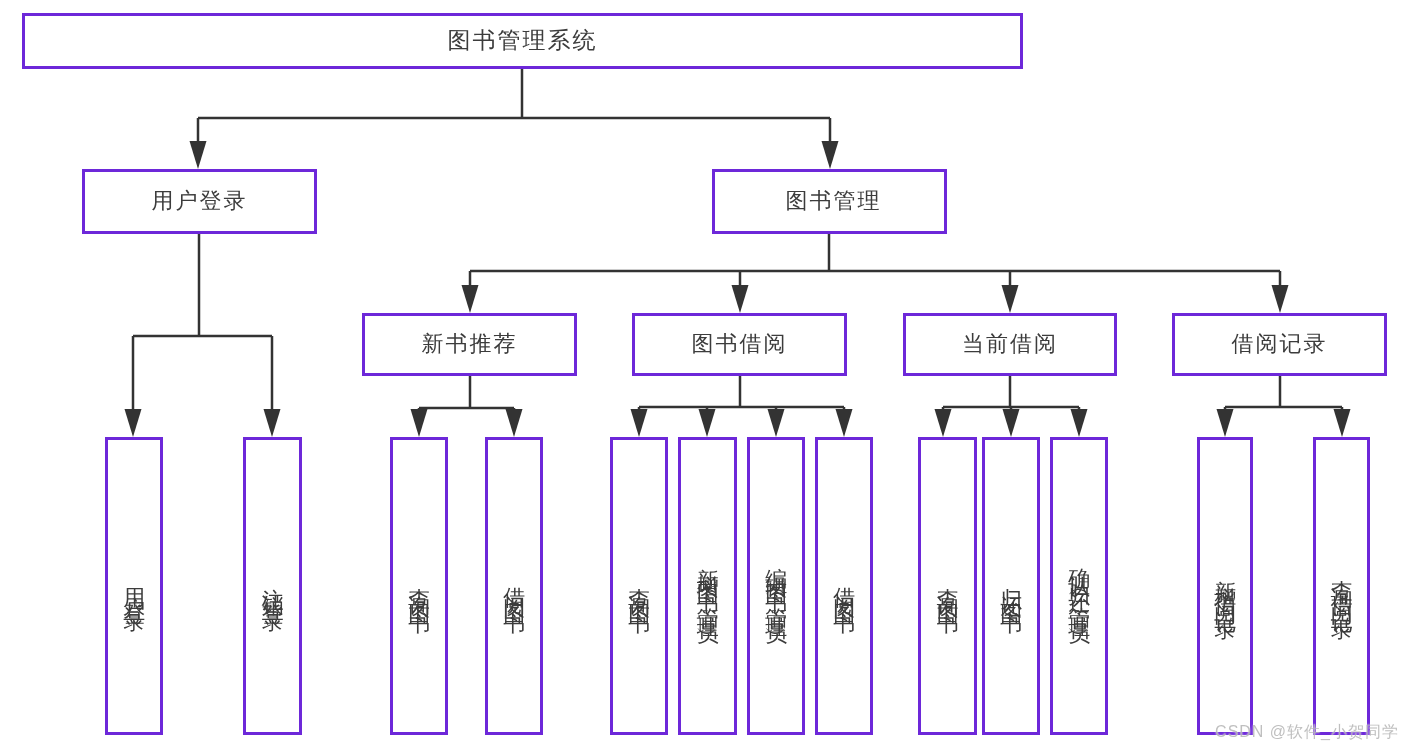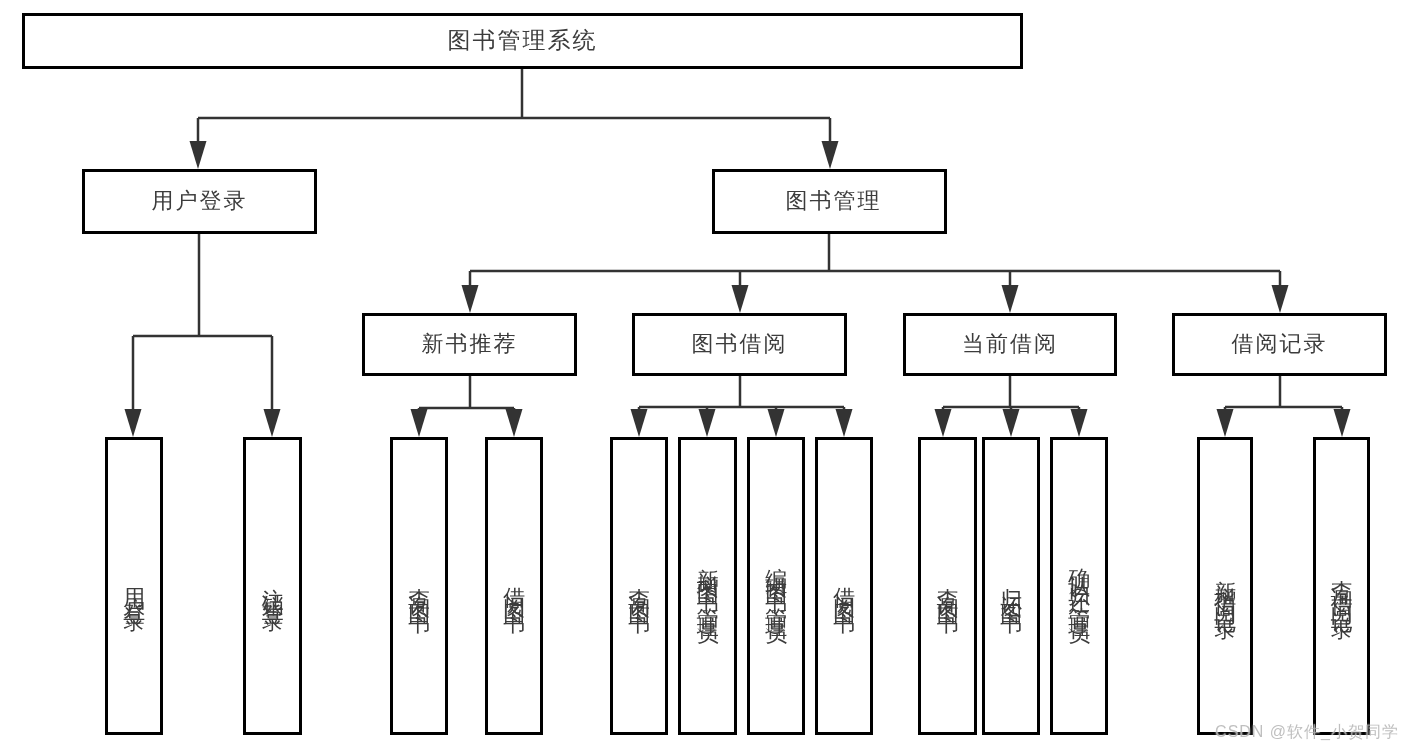--- a/index.html
+++ b/index.html
@@ -17,21 +17,21 @@
   }
   .wires {
     position: absolute;
     left: 0; top: 0;
     width: 1405px;
     height: 747px;
   }
   .node {
     position: absolute;
     box-sizing: border-box;
-    border: 3px solid #000000;
+    border: 3px solid #6d28d9;
     background: #ffffff;
     color: #3c3c3c;
     display: flex;
     align-items: center;
     justify-content: center;
     text-align: center;
     font-size: 22px;
     letter-spacing: 2px;
     line-height: 1.2;
   }

